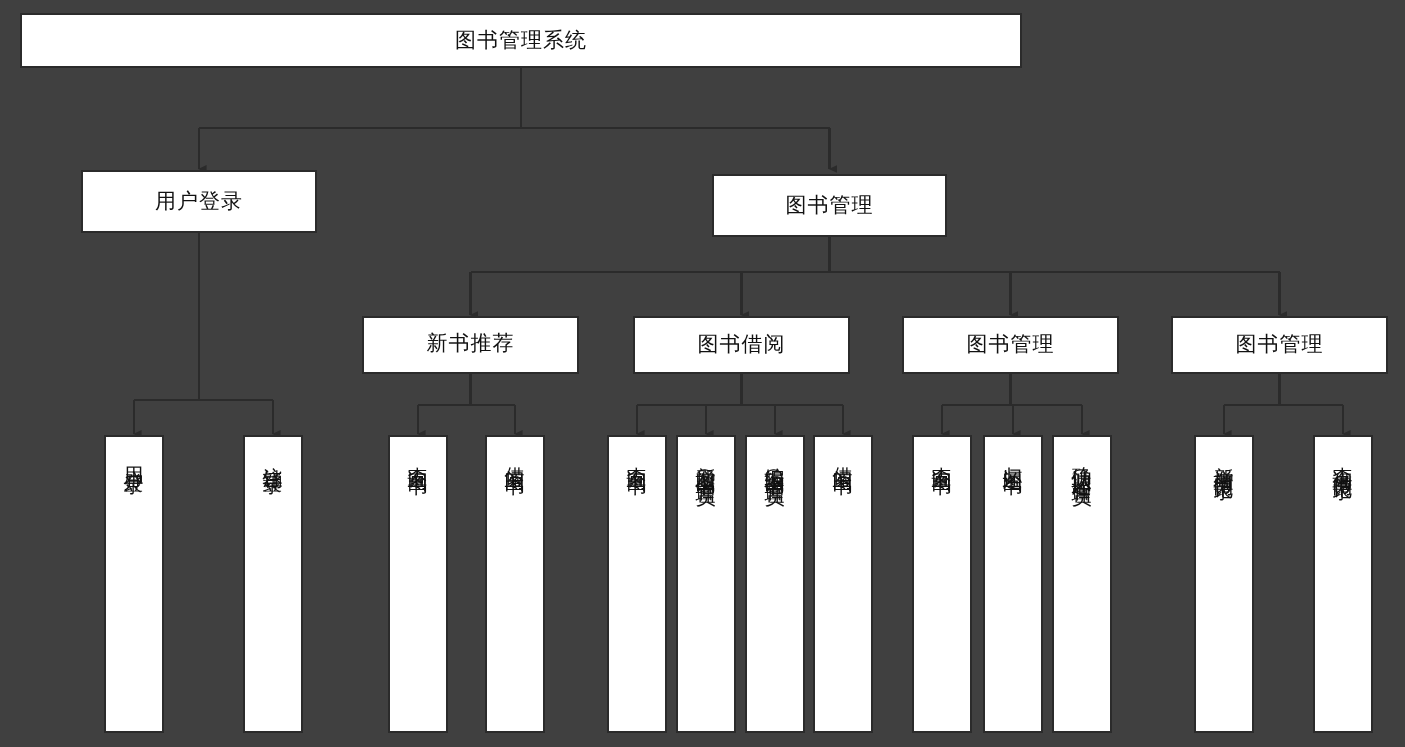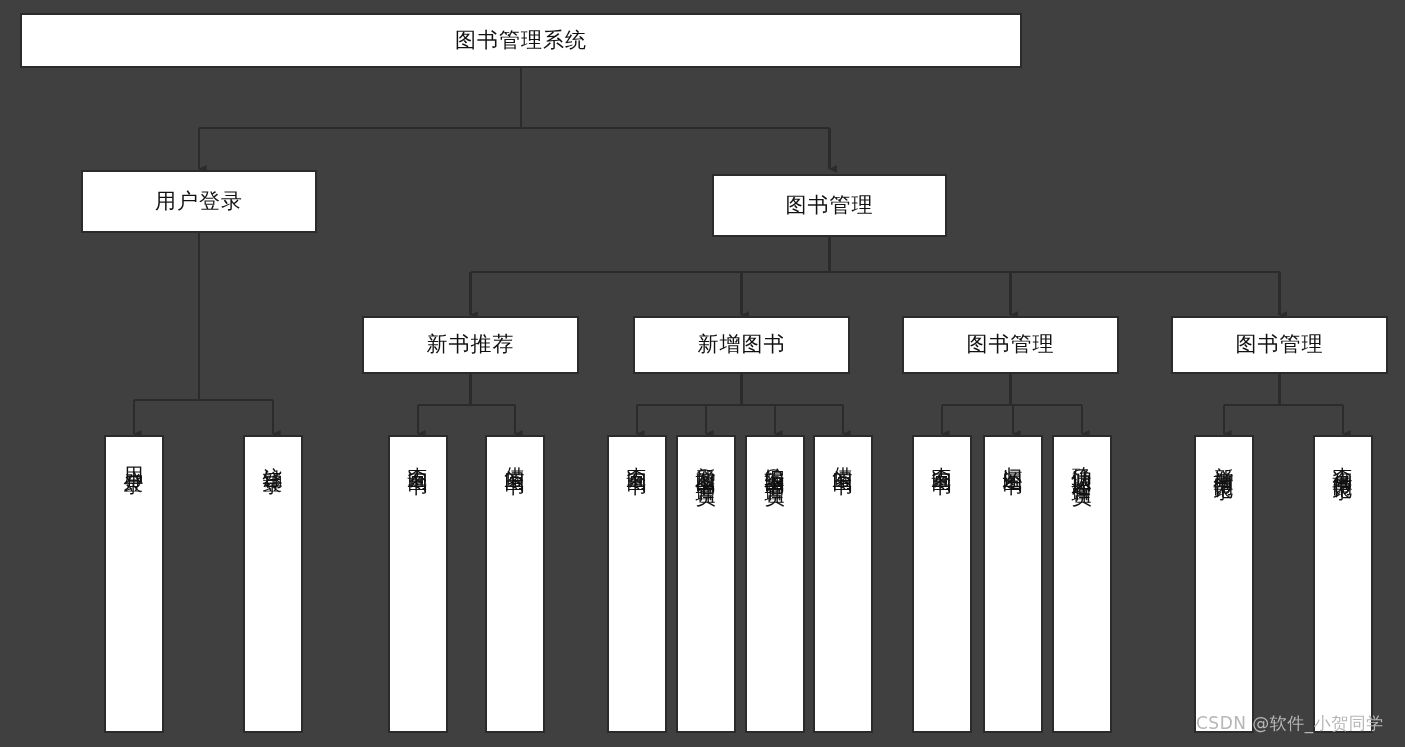--- a/index.html
+++ b/index.html
@@ -72,25 +72,25 @@
   <div id="node-layer">
       <div class="node horiz" style="left: 20px; top: 13px; width: 1002px; height: 55px;">
         <span class="lbl">图书管理系统</span>
       </div>
       <div class="node horiz" style="left: 81px; top: 170px; width: 236px; height: 63px;">
         <span class="lbl">用户登录</span>
       </div>
       <div class="node horiz" style="left: 712px; top: 162px; width: 235px; height: 63px; margin-top: 12px;">
         <span class="lbl">图书管理</span>
       </div>
-      <div class="node horiz" style="left: 362px; top: 316px; width: 217px; height: 58px;">
+      <div class="node horiz" style="left: 362px; top: 316px; width: 217px; height: 58px; font-family: Liberation Mono, monospace;">
         <span class="lbl">新书推荐</span>
       </div>
       <div class="node horiz" style="left: 633px; top: 316px; width: 217px; height: 58px;">
-        <span class="lbl">新增图书</span>
+        <span class="lbl">图书借阅</span>
       </div>
       <div class="node horiz" style="left: 902px; top: 316px; width: 217px; height: 58px;">
         <span class="lbl">图书管理</span>
       </div>
       <div class="node horiz" style="left: 1171px; top: 316px; width: 217px; height: 58px;">
         <span class="lbl">图书管理</span>
       </div>
       <div class="node vert" style="left: 104px; top: 435px; width: 60px; height: 298px;">
         <span class="lbl">用户登录</span>
       </div>
@@ -125,14 +125,13 @@
         <span class="lbl">确认归还（管理员）</span>
       </div>
       <div class="node vert" style="left: 1194px; top: 435px; width: 60px; height: 298px;">
         <span class="lbl">新增借阅记录</span>
       </div>
       <div class="node vert" style="left: 1313px; top: 435px; width: 60px; height: 298px;">
         <span class="lbl">查询借阅记录</span>
       </div>
     </div>
 
-  <div class="watermark">CSDN @软件_小贺同学</div>
 </div>
 
 </body></html>

